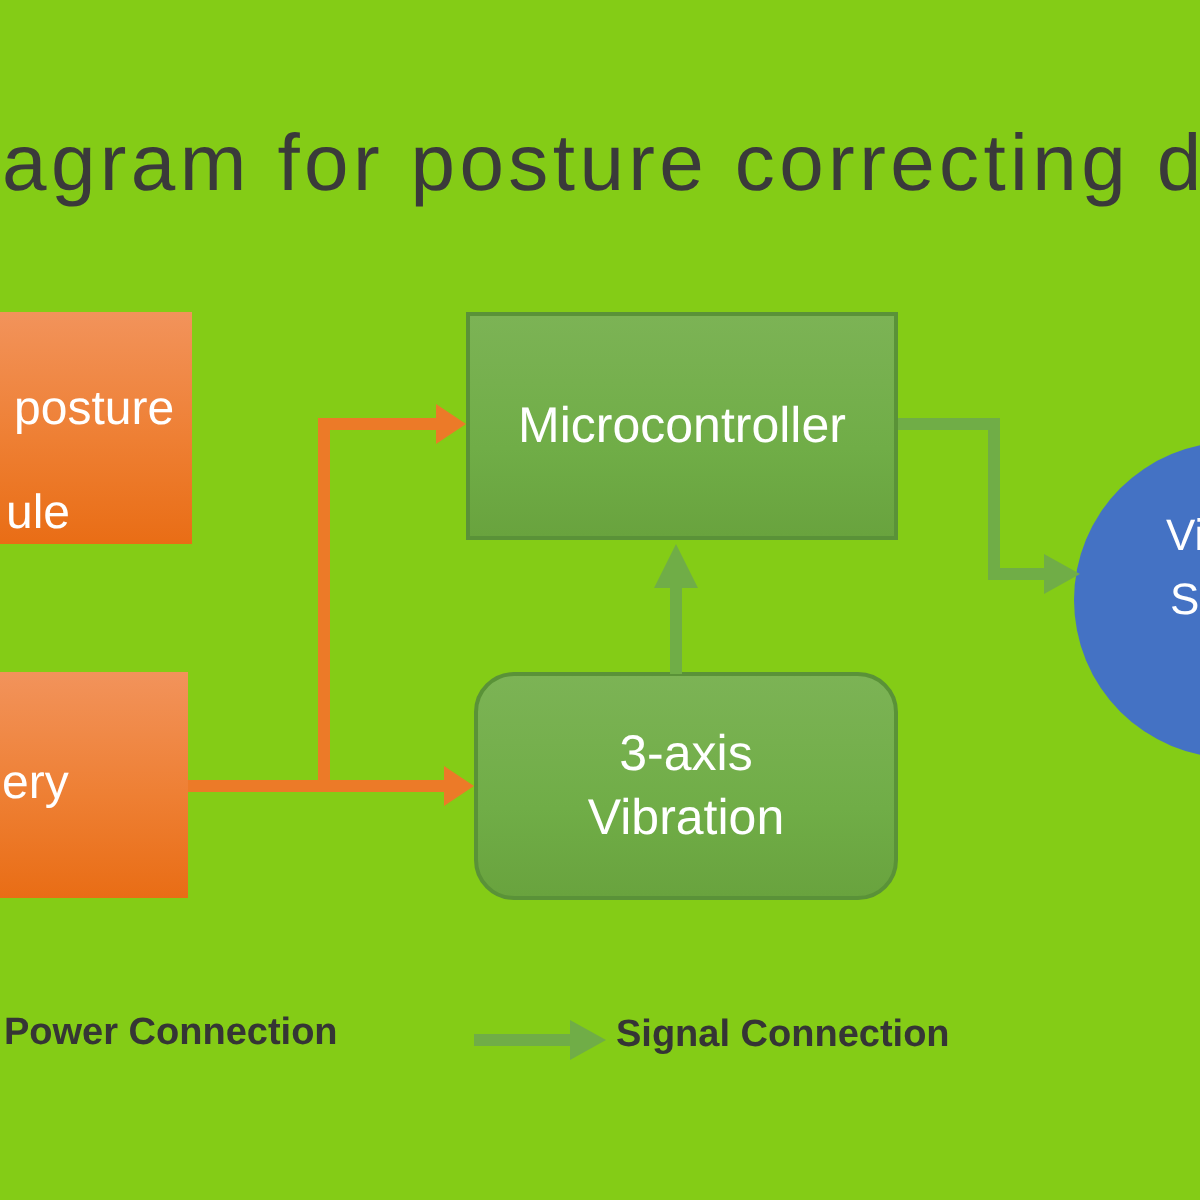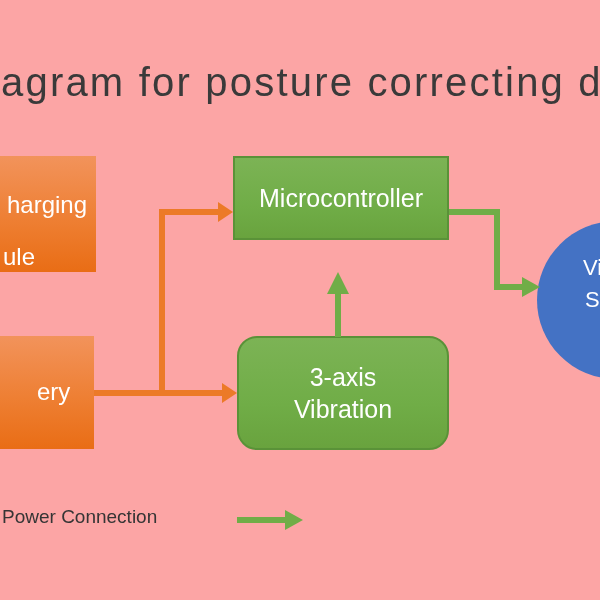--- a/index.html
+++ b/index.html
@@ -1,17 +1,17 @@
 <!DOCTYPE html>
 <html><head>
 <meta charset="utf-8">
 <style>
   html,body{margin:0;padding:0;background:#fff;}
   .canvas{
-    position:relative;width:600px;height:600px;overflow:hidden;background:#fca5a5;
+    position:relative;width:600px;height:600px;overflow:hidden;background:#84cc16;
     font-family:"Liberation Sans",sans-serif;
   }
   
   .title{
     position:absolute;left:1px;top:60px;font-size:40px;letter-spacing:2.2px;
     color:#3a3a3a;white-space:nowrap;line-height:1.1;
   }
   
   .box{position:absolute;box-sizing:border-box;}
   .orange-box{background:linear-gradient(180deg,#f2935b 0%,#ee7f33 55%,#e96d15 100%);}
@@ -31,39 +31,39 @@
   
   .o-line{position:absolute;background:#ec7a28;}
   .g-line{position:absolute;background:#70ad47;}
   .arrow-right-o{position:absolute;width:0;height:0;
     border-top:10px solid transparent;border-bottom:10px solid transparent;border-left:15px solid #ec7a28;}
   .arrow-right-g{position:absolute;width:0;height:0;
     border-top:10px solid transparent;border-bottom:10px solid transparent;border-left:18px solid #70ad47;}
   .arrow-up-g{position:absolute;width:0;height:0;
     border-left:11px solid transparent;border-right:11px solid transparent;border-bottom:22px solid #70ad47;}
   
-  .legend-label{position:absolute;color:#353535;font-size:19px;line-height:22px;white-space:nowrap;}
+  .legend-label{position:absolute;color:#353535;font-size:19px;line-height:22px;white-space:nowrap;font-weight:bold;}
 </style>
 </head>
 <body>
 
 <div class="canvas">
 
   <div class="title">agram for posture correcting d</div>
 
   <div class="box orange-box" style="left:-70px;top:156px;width:166px;height:116px;">
-    <span class="box-text" style="left:77px;top:37px;">harging</span>
+    <span class="box-text" style="left:77px;top:37px;">posture</span>
     <span class="box-text" style="left:73px;top:75px;margin-top:14px;">ule</span>
   </div>
 
   <div class="box orange-box" style="left:-70px;top:336px;width:164px;height:113px;">
-    <span class="box-text" style="left:71px;top:44px;padding-left:36px;">ery</span>
+    <span class="box-text" style="left:71px;top:44px;">ery</span>
   </div>
 
-  <div class="box green-box" style="left:233px;top:156px;width:216px;height:84px;">
+  <div class="box green-box" style="left:233px;top:156px;width:216px;height:114px;">
     <span>Microcontroller</span>
   </div>
 
   <div class="box green-box" style="left:237px;top:336px;width:212px;height:114px;border-radius:20px;">
     <span>3-axis</span>
     <span>Vibration</span>
   </div>
 
   <div class="circle">
     <span class="circle-text" style="left:46px;top:36px;">Vibration</span>
@@ -79,14 +79,15 @@
   <div class="g-line" style="left:335px;top:292px;width:6px;height:45px;"></div>
   <div class="arrow-up-g" style="left:327px;top:272px;"></div>
   <div class="g-line" style="left:449px;top:209px;width:51px;height:6px;"></div>
   <div class="g-line" style="left:494px;top:209px;width:6px;height:81px;"></div>
   <div class="g-line" style="left:494px;top:284px;width:30px;height:6px;"></div>
   <div class="arrow-right-g" style="left:522px;top:277px;"></div>
 
   <div class="legend-label" style="left:2px;top:506px;">Power Connection</div>
   <div class="g-line" style="left:237px;top:517px;width:48px;height:6px;"></div>
   <div class="arrow-right-g" style="left:285px;top:510px;"></div>
+  <div class="legend-label" style="left:308px;top:507px;">Signal Connection</div>
 
 </div>
 
 </body></html>

